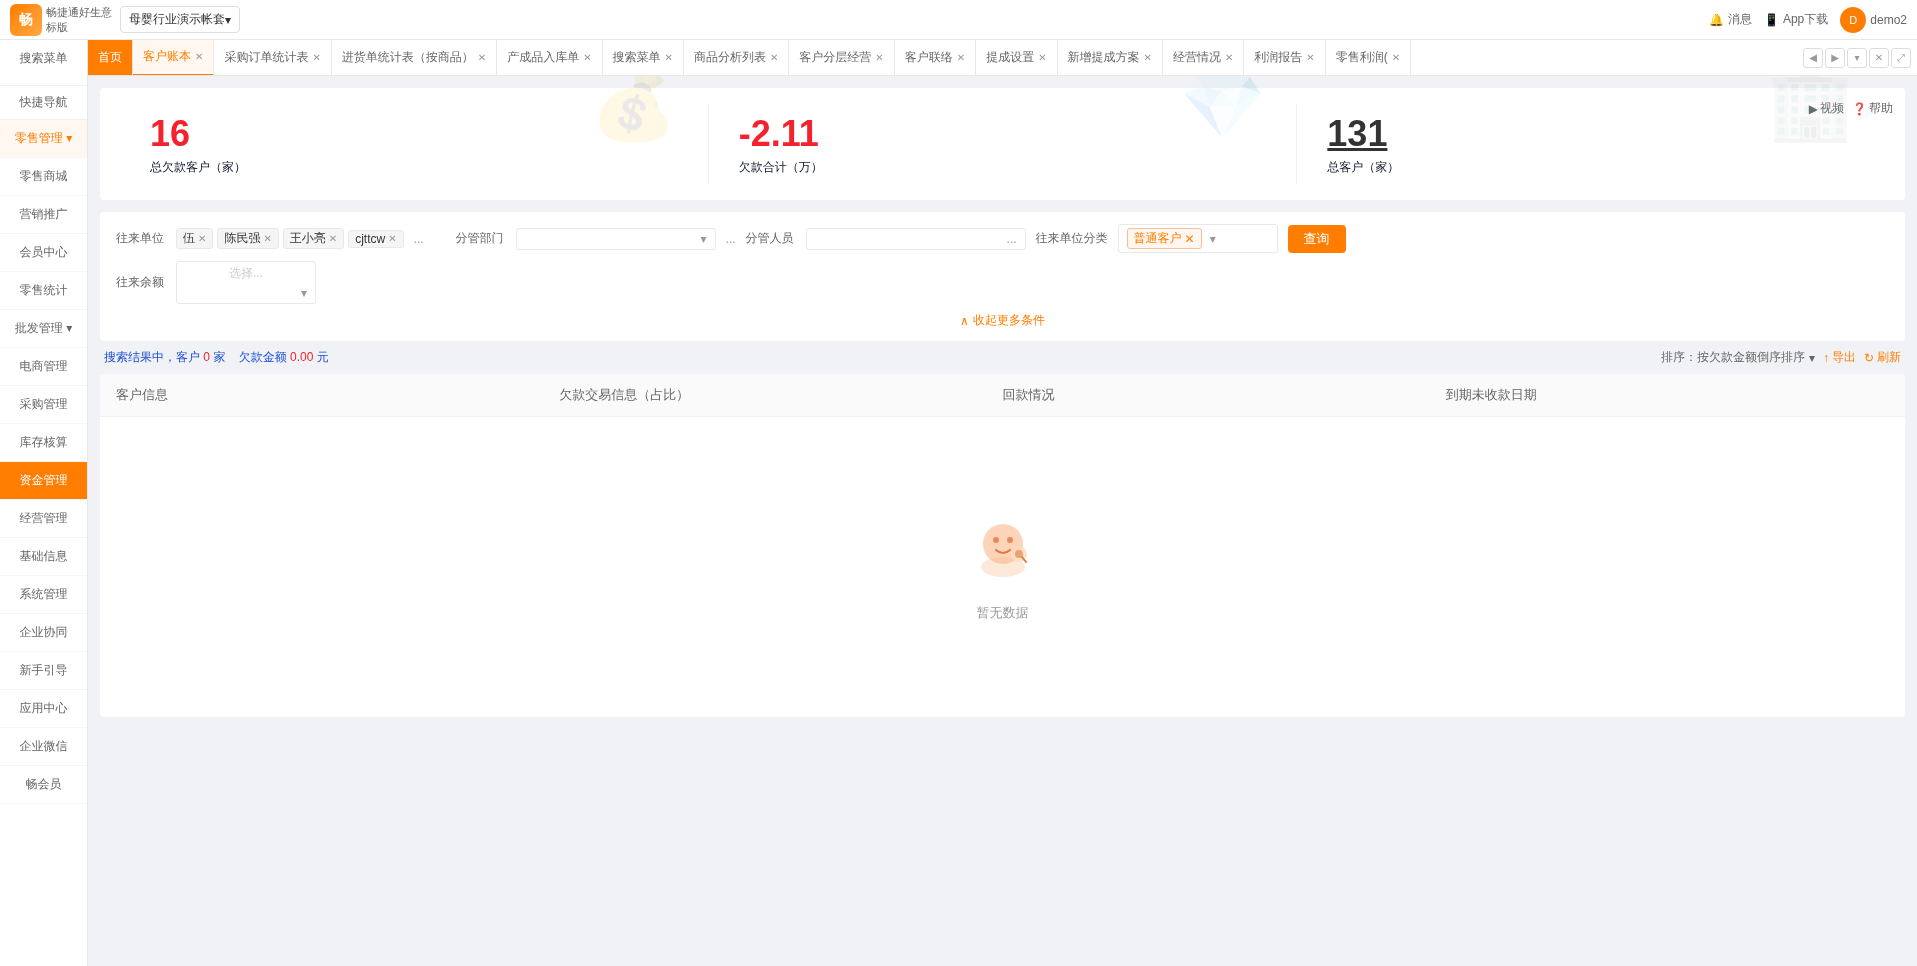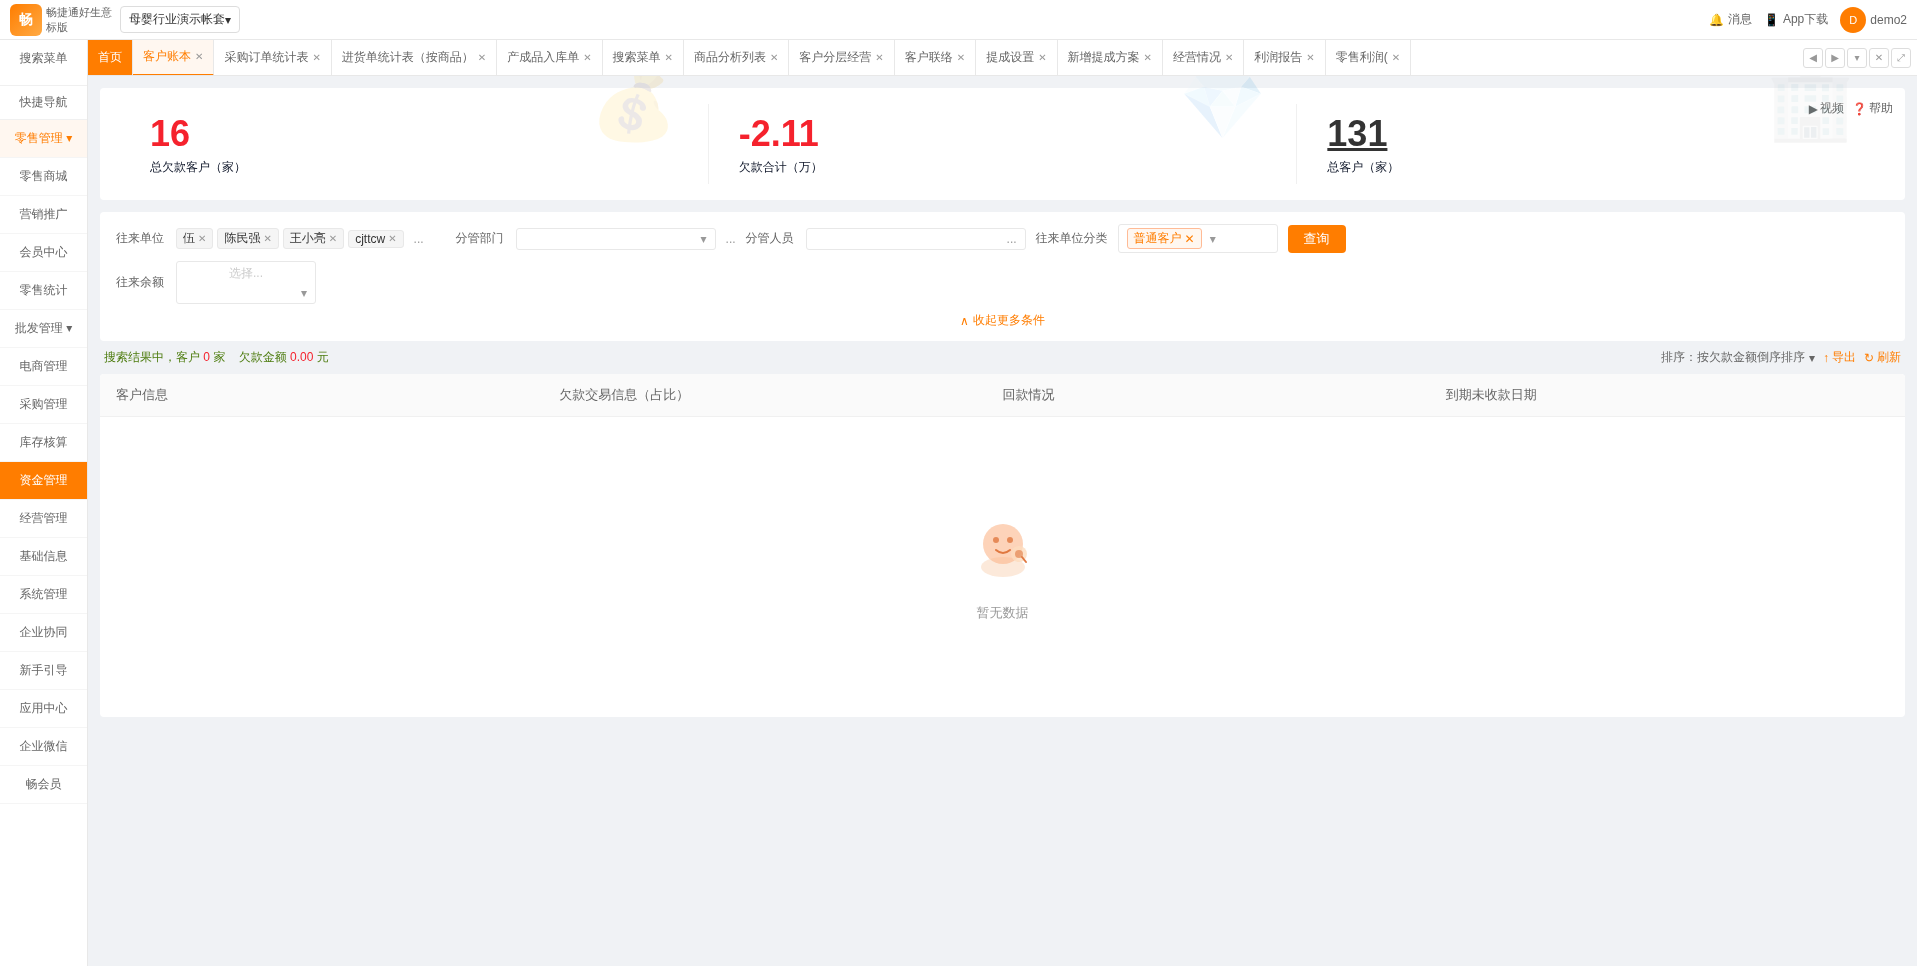--- a/index.html
+++ b/index.html
@@ -63,21 +63,21 @@
     .filter-select { display: flex; align-items: center; gap: 4px; border: 1px solid #e8e8e8; border-radius: 3px; padding: 3px 8px; min-width: 160px; cursor: pointer; font-size: 12px; color: #999; }
     .filter-select-wide { min-width: 220px; }
     .filter-tag-selected { display: flex; align-items: center; gap: 3px; background: #fff7f0; border: 1px solid #ffbb96; border-radius: 3px; padding: 1px 6px; font-size: 12px; color: #ff7d00; }
     .collapse-btn { display: flex; align-items: center; gap: 4px; color: #ff7d00; font-size: 12px; cursor: pointer; margin: 0 auto; }
     .btn-query { background: #ff7d00; color: #fff; border: none; border-radius: 4px; padding: 5px 16px; font-size: 13px; cursor: pointer; white-space: nowrap; }
     .filter-extra { font-size: 12px; color: #999; cursor: pointer; }
 
     
     .result-bar { display: flex; align-items: center; justify-content: space-between; margin-bottom: 8px; padding: 0 4px; }
     .result-info { font-size: 12px; color: #666; }
-    .result-info span { color: #4d7c0f; }
+    .result-info span { color: #1d4ed8; }
     .result-actions { display: flex; align-items: center; gap: 8px; font-size: 12px; color: #666; }
     .result-sort { display: flex; align-items: center; gap: 4px; cursor: pointer; }
     .result-action-btn { display: flex; align-items: center; gap: 3px; cursor: pointer; color: #ff7d00; }
 
     
     .data-table { background: #fff; border-radius: 4px; overflow: hidden; }
     .table-header { display: grid; grid-template-columns: 2fr 2fr 2fr 2fr; padding: 12px 16px; background: #fafafa; border-bottom: 1px solid #f0f0f0; font-size: 13px; font-weight: 500; color: #666; }
     .table-body { min-height: 300px; display: flex; flex-direction: column; align-items: center; justify-content: center; }
     .empty-state { display: flex; flex-direction: column; align-items: center; gap: 12px; padding: 60px 0; }
     .empty-icon { width: 80px; height: 80px; position: relative; }

